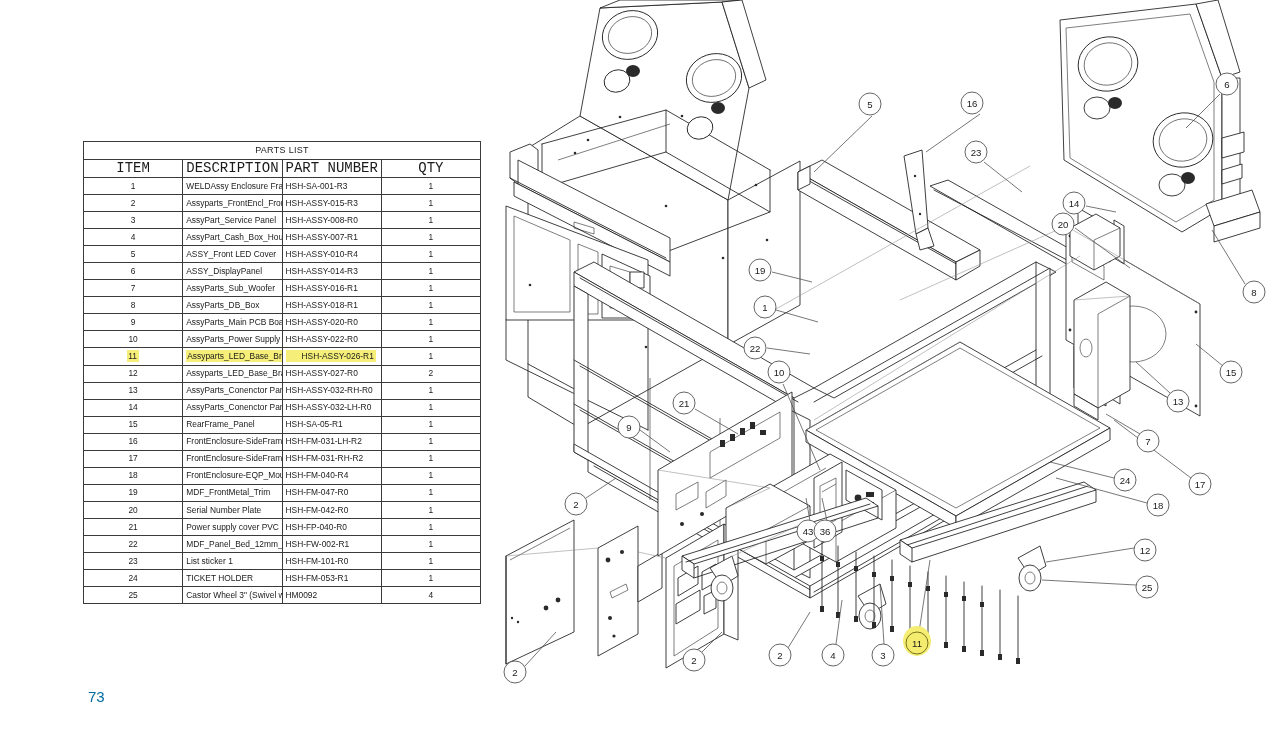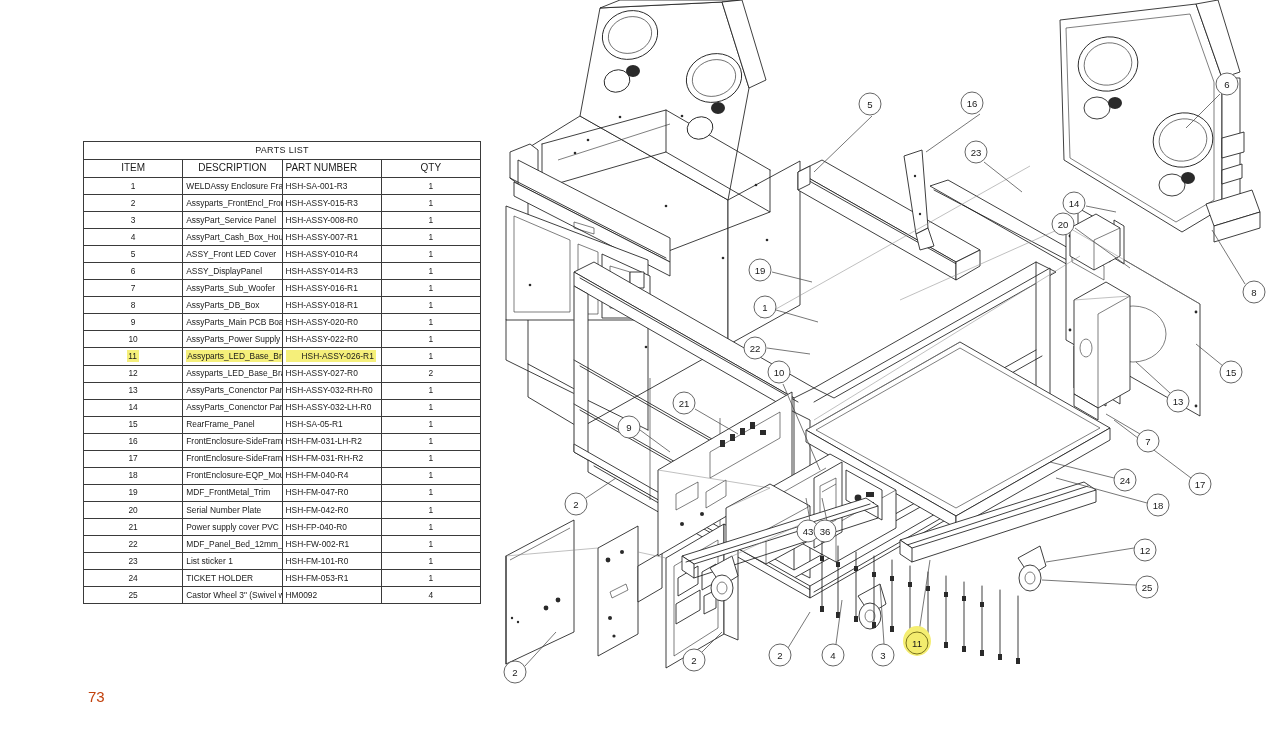--- a/index.html
+++ b/index.html
@@ -19,32 +19,32 @@
   #parts-list td,#parts-list th{
     border:1px solid #3a3a3a;
     font-size:8.4px;line-height:1.05;
     padding:0 3px;height:16.05px;
     font-weight:normal;vertical-align:middle;
     white-space:nowrap;overflow:hidden;
   }
   #parts-list .title-cell{
     text-align:center;font-size:9px;letter-spacing:.3px;height:17px;
   }
-  #parts-list thead .hdr{text-align:center;font-size:10px;height:17px;}
+  #parts-list thead .hdr{text-align:center;font-size:14px;height:17px;font-family:Liberation Mono, monospace;}
   .c-item{width:33px;text-align:center;}
   .c-desc{width:225px;text-align:left;margin-top:18px;}
   .c-pn{width:112px;text-align:left;padding-left:6px;}
   .c-qty{width:28px;text-align:center;}
   .hl > span{background:#f5ef7a;padding:1px 2px 1px 1px;}
   .hl.c-pn > span{padding-left:16px;text-align:right;}
 
   
   #page-number{
     position:absolute;left:88px;top:688px;
-    font-size:15px;color:#c2410c;
+    font-size:15px;color:#0369a1;
   }
 
   
   #drawing{position:absolute;left:470px;top:0;width:810px;height:739px;}
   #drawing svg{display:block;width:810px;height:739px;}
   .ln{fill:none;stroke:#1d1d1d;stroke-width:.85;stroke-linejoin:round;stroke-linecap:round;}
   .ln-t{fill:none;stroke:#2a2a2a;stroke-width:.6;}
   .ln-f{fill:#ffffff;stroke:#1d1d1d;stroke-width:.85;stroke-linejoin:round;}
   .ln-d{fill:#2a2a2a;stroke:none;}
   .lead{fill:none;stroke:#4a4a4a;stroke-width:.75;}

